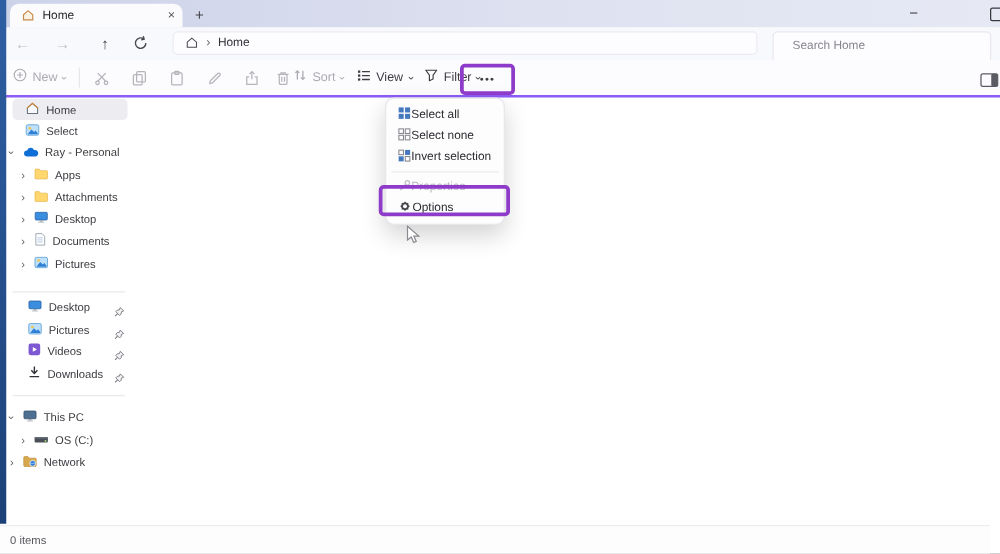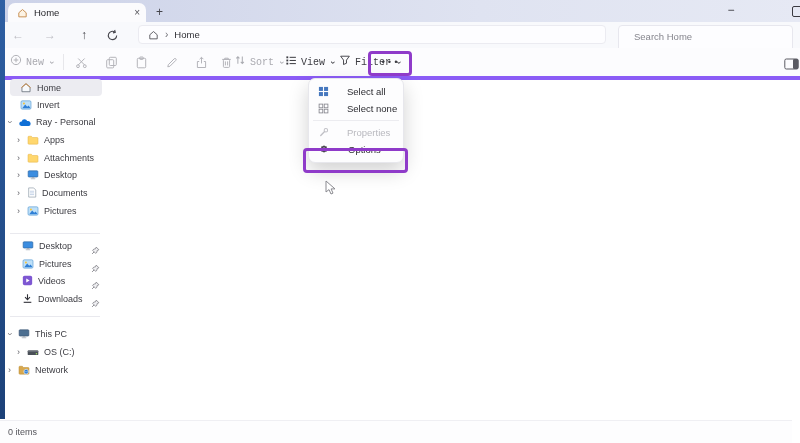--- a/index.html
+++ b/index.html
@@ -27,21 +27,21 @@
   .addressbar{left:138px;top:3px;width:468px;height:19px;background:#fdfdff;border:1px solid #ebebf1;border-radius:4px;
        display:flex;align-items:center;gap:6px;padding-left:9px;box-sizing:border-box;}
   .crumb-sep{font-size:10px;color:#6d6d74;}
   .crumb{font-size:9.5px;color:#2f2f35;}
   .searchbox{left:618px;top:3px;width:175px;height:36px;background:#fdfdff;border:1px solid #e7e7ee;border-radius:4px;box-sizing:border-box;}
   .searchbox input{border:none;outline:none;background:transparent;width:150px;margin:2px 0 0 13px;font-size:9.5px;color:#85858d;
        font-family:"Liberation Sans","DejaVu Sans",sans-serif;}
   .searchbox input::placeholder{color:#85858d;opacity:1;}
 
   
-  .cmdbar{left:0;top:48px;width:800px;height:28px;background:#fcfcfe;border-bottom:4px solid #8b5cf6;font-family:Liberation Mono, monospace;}
+  .cmdbar{left:0;top:48px;width:800px;height:28px;background:#fcfcfe;border-bottom:2px solid #8b5cf6;}
   .cmditem{position:absolute;top:0;height:28px;display:flex;align-items:center;gap:4px;}
   .glabel{font-size:10px;color:#aaaab0;} .dlabel{font-size:10px;color:#3c3c42;}
   .caret{display:inline-block;transform:rotate(90deg);font-size:9px;line-height:1;}
   .caret.gray{color:#aaaab0;} .caret.drk{color:#3c3c42;}
   .cmddiv{position:absolute;left:63px;top:6px;width:1px;height:16px;background:#e7e7eb;}
   .ibtn{position:absolute;top:5px;width:18px;height:18px;display:flex;align-items:center;justify-content:center;}
   .more-btn{position:absolute;left:368px;top:3px;width:44px;height:24px;display:flex;align-items:center;justify-content:center;
        box-sizing:border-box;font-size:9px;letter-spacing:1px;color:#3c3c42;}
   .hl-box{position:absolute;border:3px solid #8f3bc9;border-radius:4px;box-sizing:border-box;z-index:40;pointer-events:none;}
 
@@ -53,21 +53,21 @@
   .sel-pill{left:10px;top:79px;width:92px;height:17px;background:#ececf1;border-radius:4px;}
   .sdiv{position:absolute;left:10px;width:90px;height:1px;background:#e9e9ee;}
   .pin{position:absolute;left:91px;width:9px;height:9px;}
 
   
   .hint{left:403px;top:90px;font-size:9px;color:#96969c;z-index:1;white-space:nowrap;}
 
   
   .menu{left:308px;top:78px;width:96px;background:#fdfdfe;border:1px solid #e7e7ec;border-radius:7px;
        box-shadow:0 8px 20px rgba(0,0,0,.18);z-index:30;padding:4px 0;box-sizing:border-box;}
-  .mitem{height:17px;display:flex;align-items:center;gap:18px;padding-left:9px;}
+  .mitem{height:17px;display:flex;align-items:center;gap:0;padding-left:9px;}
   .mlabel{font-size:9.5px;color:#2b2b30;white-space:nowrap;}
   .mlabel.disabled{color:#b8b8be;}
   .msep{height:1px;background:#ececf0;margin:3px 4px;}
 
   .statusbar{left:0;top:420px;width:792px;height:23px;background:#fdfdfe;border-top:1px solid #efeff3;}
   .status-text{position:absolute;left:8px;top:6px;font-size:9px;color:#55555b;}
   .cursor{left:325px;top:180px;z-index:50;pointer-events:none;}
 </style>
 </head>
 <body>
@@ -229,21 +229,21 @@
         </svg></span>
     <span class="slabel">Home</span>
   </div>
 
   <div class="srow" style="left:20px;top:96px">
     <span><svg width="12" height="10" viewBox="0 0 14 12">
           <rect x="1" y="1" width="12" height="10" rx="1.5" fill="#bee0f8" stroke="#5d9fd4" stroke-width="0.8"></rect>
           <circle cx="4.5" cy="4.2" r="1.2" fill="#f5c33b"></circle>
           <path d="M2.5 9.8 L6 5.5 L8.5 8 L10 6.5 L12 9 V10 H2.5 Z" fill="#2f7fd6"></path>
         </svg></span>
-    <span class="slabel">Invert</span>
+    <span class="slabel">Select</span>
   </div>
 
   <div class="srow" style="left:6px;top:113px">
     <span class="chev down">›</span>
     <span><svg width="13" height="9" viewBox="0 0 14 10">
           <path d="M3.6 9 a2.6 2.6 0 0 1 .3-5.2 A3.2 3.2 0 0 1 10 3.4 A2.4 2.4 0 0 1 11.6 9 Z" fill="#0f6fd6"></path>
         </svg></span>
     <span class="slabel">Ray - Personal</span>
   </div>
 
@@ -400,20 +400,33 @@
       <span><svg width="11" height="11" viewBox="0 0 12 12">
             <g fill="none" stroke="#85858d" stroke-width="0.9">
               <rect x="1.2" y="1.2" width="4" height="4"></rect>
               <rect x="6.8" y="1.2" width="4" height="4"></rect>
               <rect x="1.2" y="6.8" width="4" height="4"></rect>
               <rect x="6.8" y="6.8" width="4" height="4"></rect>
             </g>
           </svg></span>
       <span class="mlabel">Select none</span>
     </div>
+    <div class="mitem">
+      <span><svg width="11" height="11" viewBox="0 0 12 12">
+            <g fill="none" stroke="#85858d" stroke-width="0.9">
+              <rect x="1.2" y="1.2" width="4" height="4"></rect>
+              <rect x="6.8" y="6.8" width="4" height="4"></rect>
+            </g>
+            <g fill="#4678be">
+              <rect x="6.6" y="1" width="4.4" height="4.4"></rect>
+              <rect x="1" y="6.6" width="4.4" height="4.4"></rect>
+            </g>
+          </svg></span>
+      <span class="mlabel">Invert selection</span>
+    </div>
     <div class="msep"></div>
     <div class="mitem">
       <span><svg width="11" height="11" viewBox="0 0 12 12">
             <circle cx="8.6" cy="3.6" r="1.9" fill="none" stroke="#c0c0c6" stroke-width="1.1"></circle>
             <line x1="7.2" y1="5" x2="3" y2="9.2" stroke="#c0c0c6" stroke-width="1.5" stroke-linecap="round"></line>
           </svg></span>
       <span class="mlabel disabled">Properties</span>
     </div>
     <div class="mitem">
       <span><svg width="12" height="12" viewBox="0 0 13 13">

